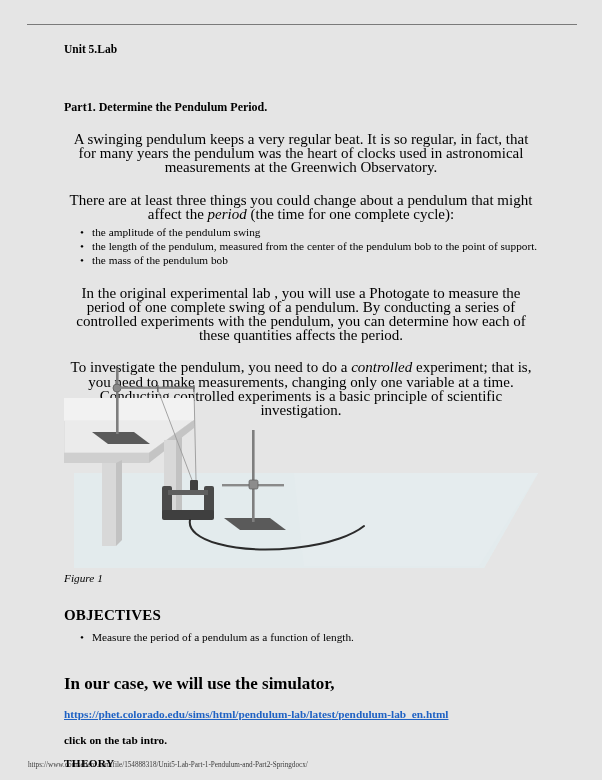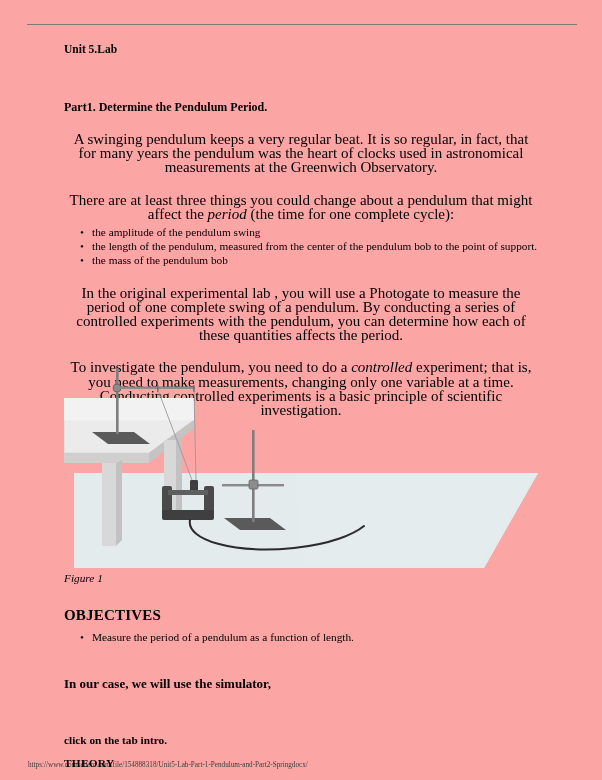--- a/index.html
+++ b/index.html
@@ -12,21 +12,21 @@
     height: 780px;
     position: relative;
     overflow: hidden;
     font-family: "Liberation Serif", "DejaVu Serif", serif;
     color: #000000;
   }
 
   .page {
     position: absolute;
     inset: 0;
-    background: #fca5a5;
+    background: #e5e5e5;
   }
 
   .top-rule {
     position: absolute;
     left: 27px;
     top: 24px;
     width: 550px;
     height: 1px;
     background: #7a7a7a;
   }
@@ -136,21 +136,21 @@
   .objectives-block ul.bullets { margin-top: 8px; }
 
   
   .sim-block {
     position: absolute;
     left: 64px;
     top: 677px;
     width: 474px;
   }
   .sim-line {
-    font-size: 13px;
+    font-size: 17px;
     font-weight: bold;
     line-height: 14px;
     margin: 0;
   }
   .sim-link {
     display: inline-block;
     margin-top: 16px;
     font-size: 11.3px;
     font-weight: bold;
     color: #1f62c4;
@@ -278,20 +278,21 @@
 
   <div class="objectives-block">
     <p class="h-objectives">OBJECTIVES</p>
     <ul class="bullets">
       <li>Measure the period of a pendulum as a function of length.</li>
     </ul>
   </div>
 
   <div class="sim-block">
     <p class="sim-line">In our case, we will use the simulator,</p>
+    <a class="sim-link" href="#">https://phet.colorado.edu/sims/html/pendulum-lab/latest/pendulum-lab_en.html</a>
   </div>
 
   <div class="footer-row row1">
     <div class="overlap-bold o1">click on the tab intro.</div>
   </div>
 
   <div class="footer-row row2">
     <div class="watermark">https://www.coursehero.com/file/154888318/Unit5-Lab-Part-1-Pendulum-and-Part2-Springdocx/</div>
     <div class="overlap-bold o2">THEORY</div>
   </div>

